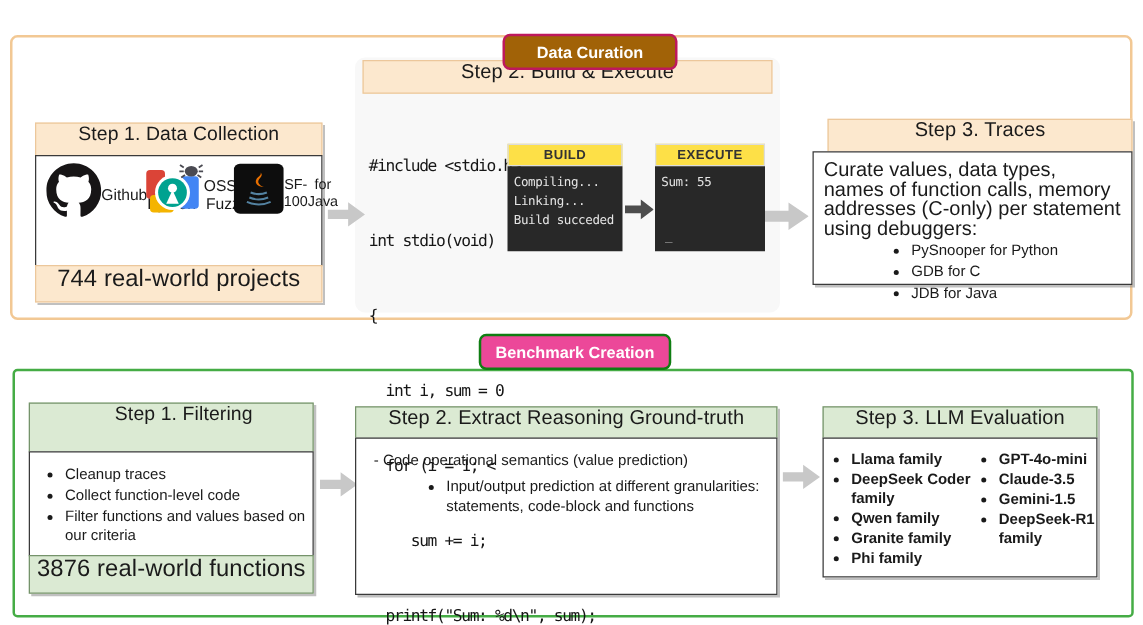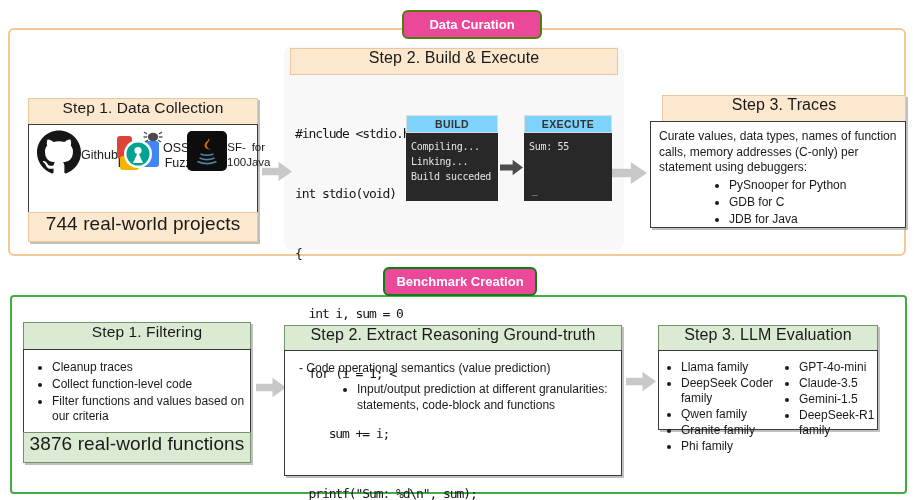--- a/index.html
+++ b/index.html
@@ -7,40 +7,40 @@
     position:relative;width:914px;height:500px;background:#fff;overflow:hidden;
     font-family:"Liberation Sans",sans-serif;color:#1a1a1a;
   }
   .abs{position:absolute;}
   
   .outer-top{left:8px;top:28px;width:894px;height:224px;border:2px solid #F2C894;border-radius:6px;background:#fff;}
   .outer-bottom{left:10px;top:295px;width:893px;height:195px;border:2px solid #45AC45;border-radius:4px;background:#fff;}
   
   .badge{display:flex;align-items:center;justify-content:center;border-radius:6px;
     color:#fff;font-weight:bold;font-size:13px;z-index:5;}
-  .badge-orange{left:402px;top:10px;width:136px;height:25px;background:#ec4899;border:2px solid #4d7c0f;}
+  .badge-orange{left:402px;top:27px;width:136px;height:25px;background:#a16207;border:2px solid #be185d;}
   .badge-green{left:383px;top:267px;width:150px;height:25px;background:#ec4899;border:2px solid #0F7E12;}
   
   .band{display:flex;align-items:flex-start;justify-content:center;box-sizing:border-box;}
   .peach{background:#FCE8CE;border:1px solid #ECC79B;}
   .lgreen{background:#DBEAD3;border:1px solid #75936B;}
   .white-body{background:#fff;border:1px solid #3a3a3a;box-sizing:border-box;}
   .shadowed{box-shadow:2px 2px 0 rgba(140,140,140,0.55);}
   .step-title{font-size:15.5px;letter-spacing:0.1px;}
   .big-count{font-size:19px;letter-spacing:0.1px;}
-  .body-text{font-size:12px;line-height:15.5px;}
+  .body-text{font-size:16px;line-height:15.5px;}
   ul.bullets{margin:0;padding:0 0 0 24px;font-size:12px;line-height:15px;}
   ul.bullets li{margin:2px 0;}
   
   .gray-panel{left:284px;top:46px;width:340px;height:204px;background:#F8F8F8;border-radius:8px;}
   .code{font-family:"DejaVu Sans Mono",monospace;font-size:13px;line-height:20px;
     letter-spacing:-1.1px;white-space:pre;color:#161616;z-index:1;}
   .code .clip{overflow:hidden;width:109px;}
   .terminal{z-index:2;}
-  .term-header{height:18px;background:#7dd3fc;border:1px solid #DCDCDC;display:flex;align-items:center;justify-content:center;
+  .term-header{height:18px;background:#fde047;border:1px solid #DCDCDC;display:flex;align-items:center;justify-content:center;
     font-size:10.5px;font-weight:bold;color:#333;letter-spacing:0.4px;box-sizing:border-box;}
   .term-body{background:#282828;color:#E4E4E4;font-family:"DejaVu Sans Mono",monospace;
     font-size:10px;line-height:15px;letter-spacing:-0.3px;padding:6px 5px;box-sizing:border-box;position:relative;}
   
   .block-arrow{clip-path:polygon(0% 32%,55% 32%,55% 4%,100% 50%,55% 96%,55% 68%,0% 68%);background:#C8C8C8;}
   .block-arrow.dark{background:#4D4D4D;}
   
   .icons-row{display:flex;justify-content:space-between;align-items:flex-start;padding:5px 8px 0 8px;}
   .source{display:flex;flex-direction:row;align-items:center;}
   .source .lbl{font-size:12.5px;line-height:14.5px;text-align:center;margin-top:3px;}
@@ -182,21 +182,21 @@
     </div>
   </div>
 
   <div class="abs outer-bottom"></div>
 
   <div class="abs badge badge-green">
     <span>Benchmark Creation</span>
   </div>
 
   <div class="abs shadowed" style="left:23px;top:322px;width:228px;">
-    <div class="band lgreen step-title" style="height:28px;padding-left:20px;">
+    <div class="band lgreen step-title" style="height:40px;padding-left:20px;">
       <span>Step 1. Filtering</span>
     </div>
     <div class="white-body" style="height:84px;margin-top:-1px;padding:8px 4px 0 4px;">
       <ul class="bullets">
         <li>Cleanup traces</li>
         <li>Collect function-level code</li>
         <li>Filter functions and values based on our criteria</li>
       </ul>
     </div>
     <div class="band lgreen big-count" style="height:31px;margin-top:-1px;">
@@ -217,21 +217,21 @@
       </ul>
     </div>
   </div>
 
   <div class="abs block-arrow" style="left:626px;top:371px;width:30px;height:21px;"></div>
 
   <div class="abs shadowed" style="left:658px;top:325px;width:220px;">
     <div class="band lgreen step-title" style="height:26px;">
       <span style="font-size:16px">Step 3. LLM Evaluation</span>
     </div>
-    <div class="white-body llm-cols" style="height:80px;margin-top:-1px;">
+    <div class="white-body llm-cols" style="height:112px;margin-top:-1px;font-weight:bold;">
       <ul class="c1">
         <li>Llama family</li>
         <li>DeepSeek Coder family</li>
         <li>Qwen family</li>
         <li>Granite family</li>
         <li>Phi family</li>
       </ul>
       <ul class="c2">
         <li>GPT-4o-mini</li>
         <li>Claude-3.5</li>

